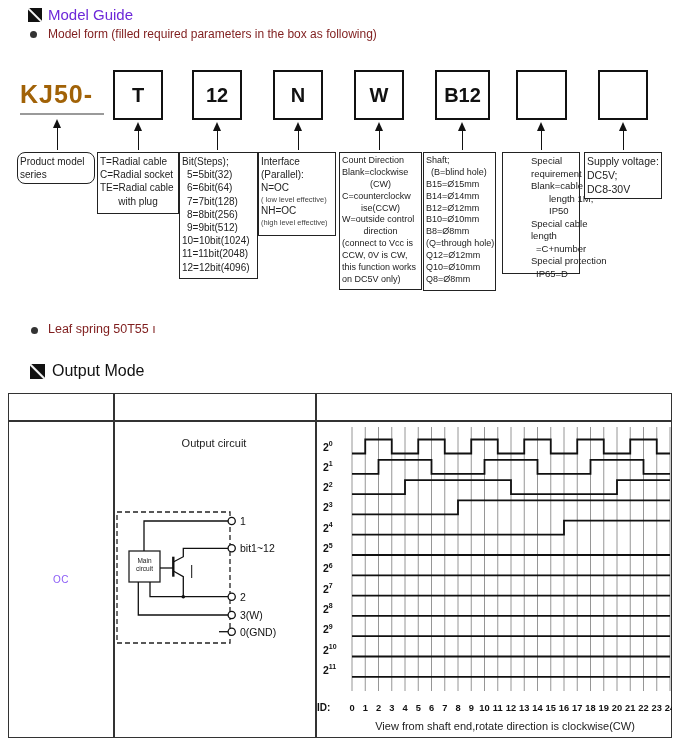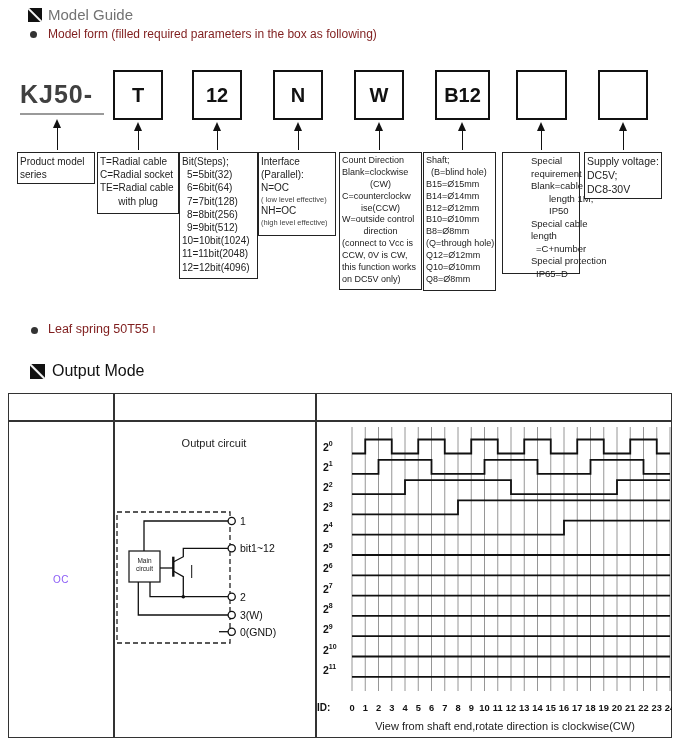--- a/index.html
+++ b/index.html
@@ -1,24 +1,24 @@
 <!DOCTYPE html>
 <html><head>
 <meta charset="utf-8">
 <style>
   html,body{margin:0;padding:0;background:#fff;}
   #page{position:relative;width:680px;height:752px;background:#fff;overflow:hidden;
         font-family:"Liberation Sans","DejaVu Sans",sans-serif;color:#1a1a1a;}
   .abs{position:absolute;}
   .sec-square{width:14px;height:14px;background:linear-gradient(45deg,#111 42%,#f5f5f5 47%,#f5f5f5 52%,#111 57%);}
-  .sec-title{font-size:15px;color:#737373;}
+  .sec-title{font-size:15px;color:#6d28d9;}
   .sec-title2{font-size:16px;color:#111;}
   .bullet{width:7px;height:7px;border-radius:50%;background:#333;}
   .bullet-text{font-size:12px;color:#7f1d1d;}
-  .kj{font-size:25px;font-weight:bold;letter-spacing:1px;color:#404040;}
+  .kj{font-size:25px;font-weight:bold;letter-spacing:1px;color:#a16207;}
   .kj-underline{height:2px;background:#9a9a9a;}
   .mbox{position:absolute;border:2px solid #111;background:#fff;display:flex;align-items:center;justify-content:center;
         font-size:20px;font-weight:bold;color:#111;}
   .arrow-line{position:absolute;width:1.5px;background:#111;}
   .arrow-head{position:absolute;width:0;height:0;border-left:4px solid transparent;border-right:4px solid transparent;border-bottom:9px solid #111;}
   .dbox{position:absolute;border:1.5px solid #222;background:#fff;padding:2px 2px;box-sizing:border-box;color:#222;}
   .dbox div{white-space:nowrap;}
   .ln-c{text-align:center;}
   .ln-i1{padding-left:5px;}
   .ln-i2{padding-left:18px;}
@@ -61,21 +61,21 @@
       <div class="arrow-head" style="left: 294px; top: 122px;"></div>
       <div class="arrow-line" style="left: 297.5px; top: 129px; height: 21px;"></div>
       <div class="arrow-head" style="left: 375px; top: 122px;"></div>
       <div class="arrow-line" style="left: 378.5px; top: 129px; height: 21px;"></div>
       <div class="arrow-head" style="left: 458px; top: 122px;"></div>
       <div class="arrow-line" style="left: 461.5px; top: 129px; height: 21px;"></div>
       <div class="arrow-head" style="left: 537px; top: 122px;"></div>
       <div class="arrow-line" style="left: 540.5px; top: 129px; height: 21px;"></div>
       <div class="arrow-head" style="left: 619px; top: 122px;"></div>
       <div class="arrow-line" style="left: 622.5px; top: 129px; height: 21px;"></div>
-      <div class="dbox" style="left: 17px; top: 152px; width: 78px; height: 32px; font-size: 10px; line-height: 1.32;">
+      <div class="dbox" style="left: 17px; top: 152px; width: 78px; height: 32px; font-size: 10px; line-height: 1.32; border-radius: 8px;">
         <div>Product model</div>
         <div>series</div>
       </div>
       <div class="dbox" style="left: 97px; top: 152px; width: 82px; height: 62px; font-size: 10px; line-height: 1.32;">
         <div>T=Radial cable</div>
         <div>C=Radial socket</div>
         <div>TE=Radial cable</div>
         <div class="ln-c">with plug</div>
       </div>
       <div class="dbox" style="left: 179px; top: 152px; width: 79px; height: 127px; font-size: 10px; line-height: 1.32;">

